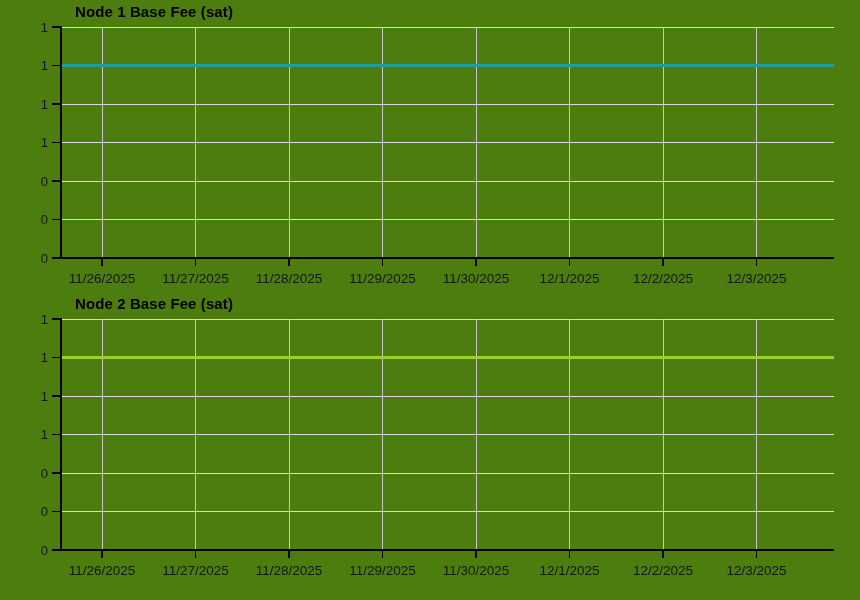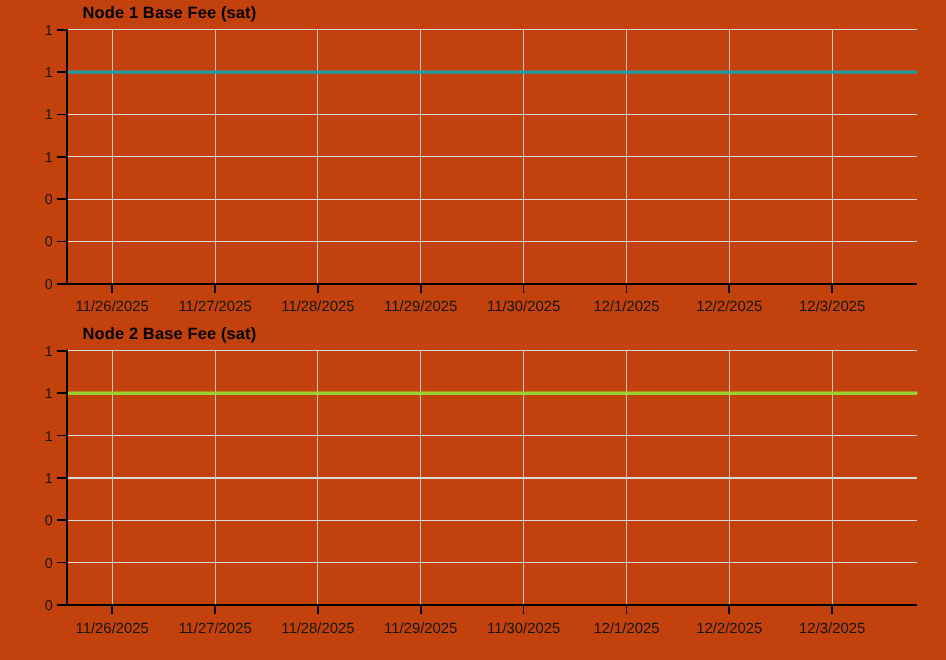--- a/index.html
+++ b/index.html
@@ -1,20 +1,20 @@
 <!DOCTYPE html>
 <html><head>
 <meta charset="utf-8">
 <style>
   html, body { margin: 0; padding: 0; background: #ffffff; }
   .page {
     position: relative;
     width: 860px;
     height: 600px;
-    background: #c2410c;
+    background: #4d7c0f;
     font-family: "Liberation Sans", sans-serif;
     overflow: hidden;
   }
   .chart-section {
     position: absolute;
     left: 0;
     width: 860px;
     height: 295px;
   }
   .chart-section.c0 { top: 0; }

